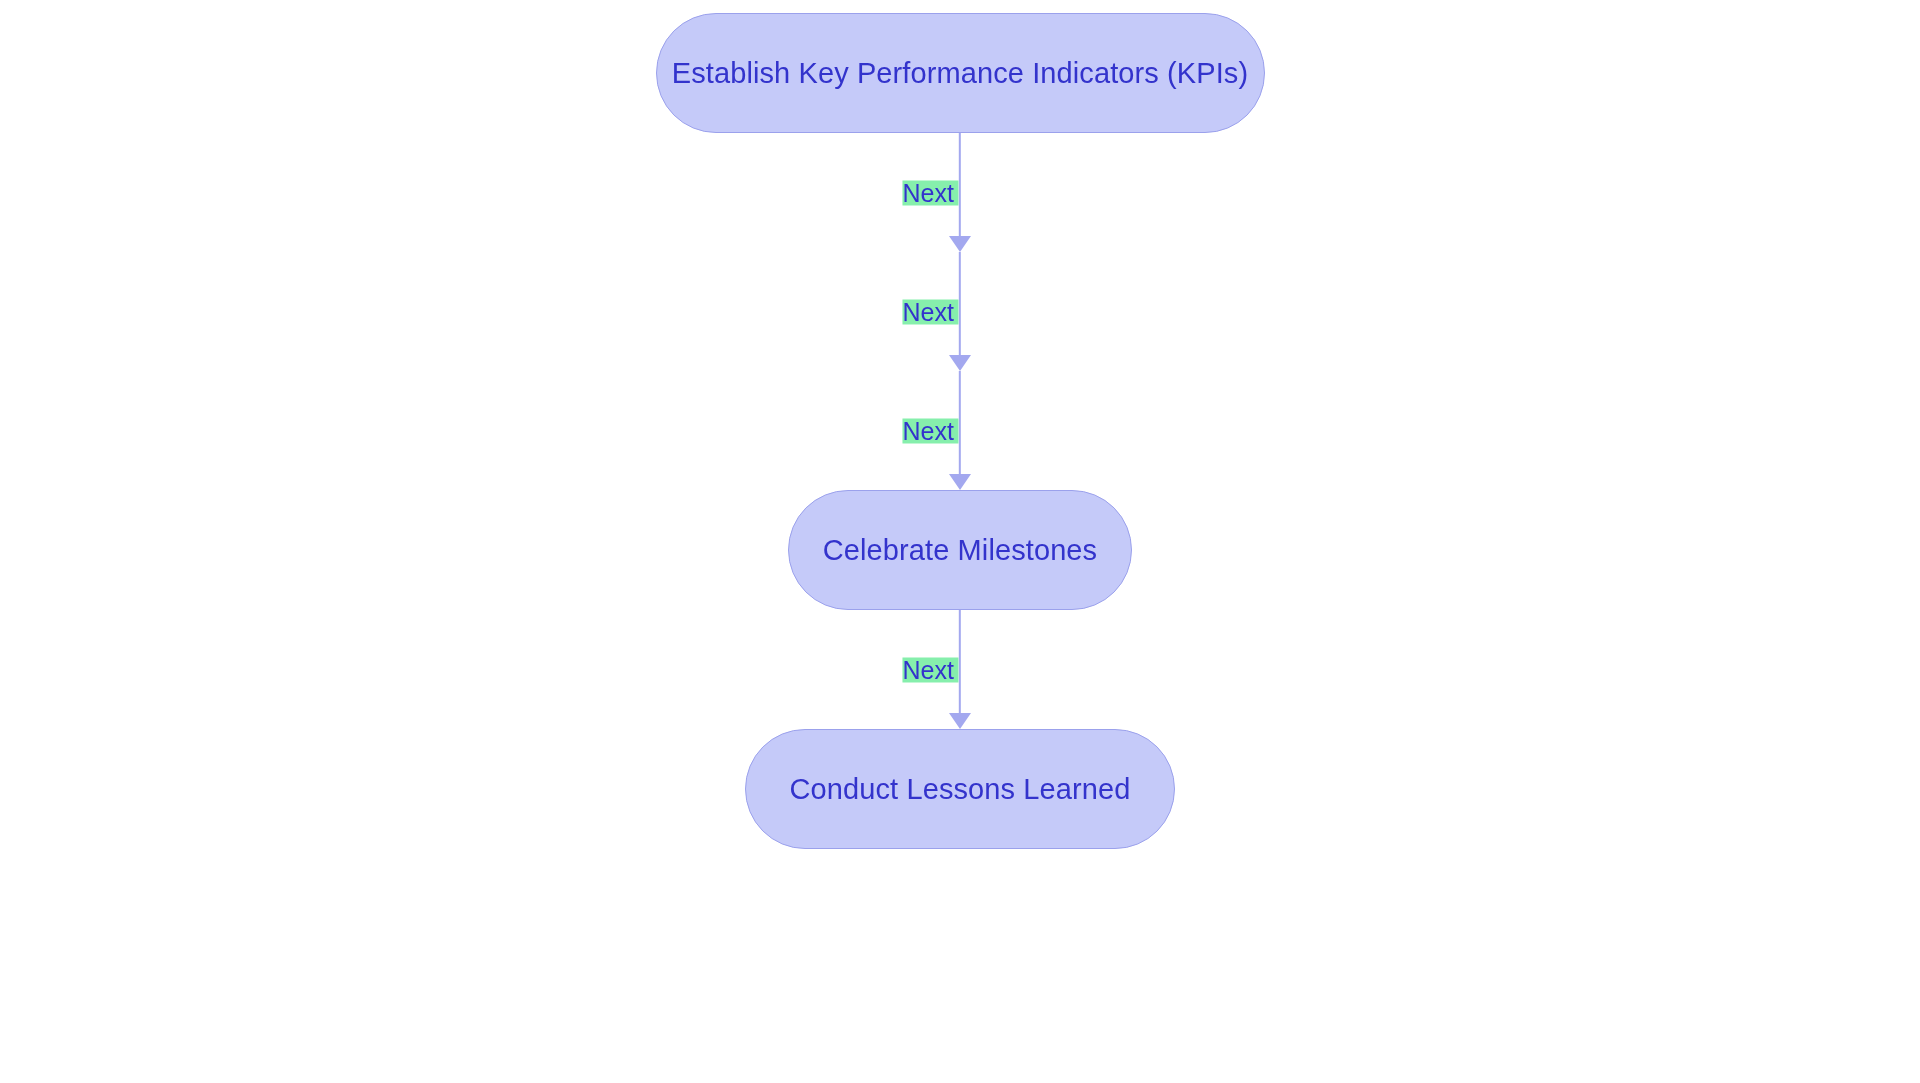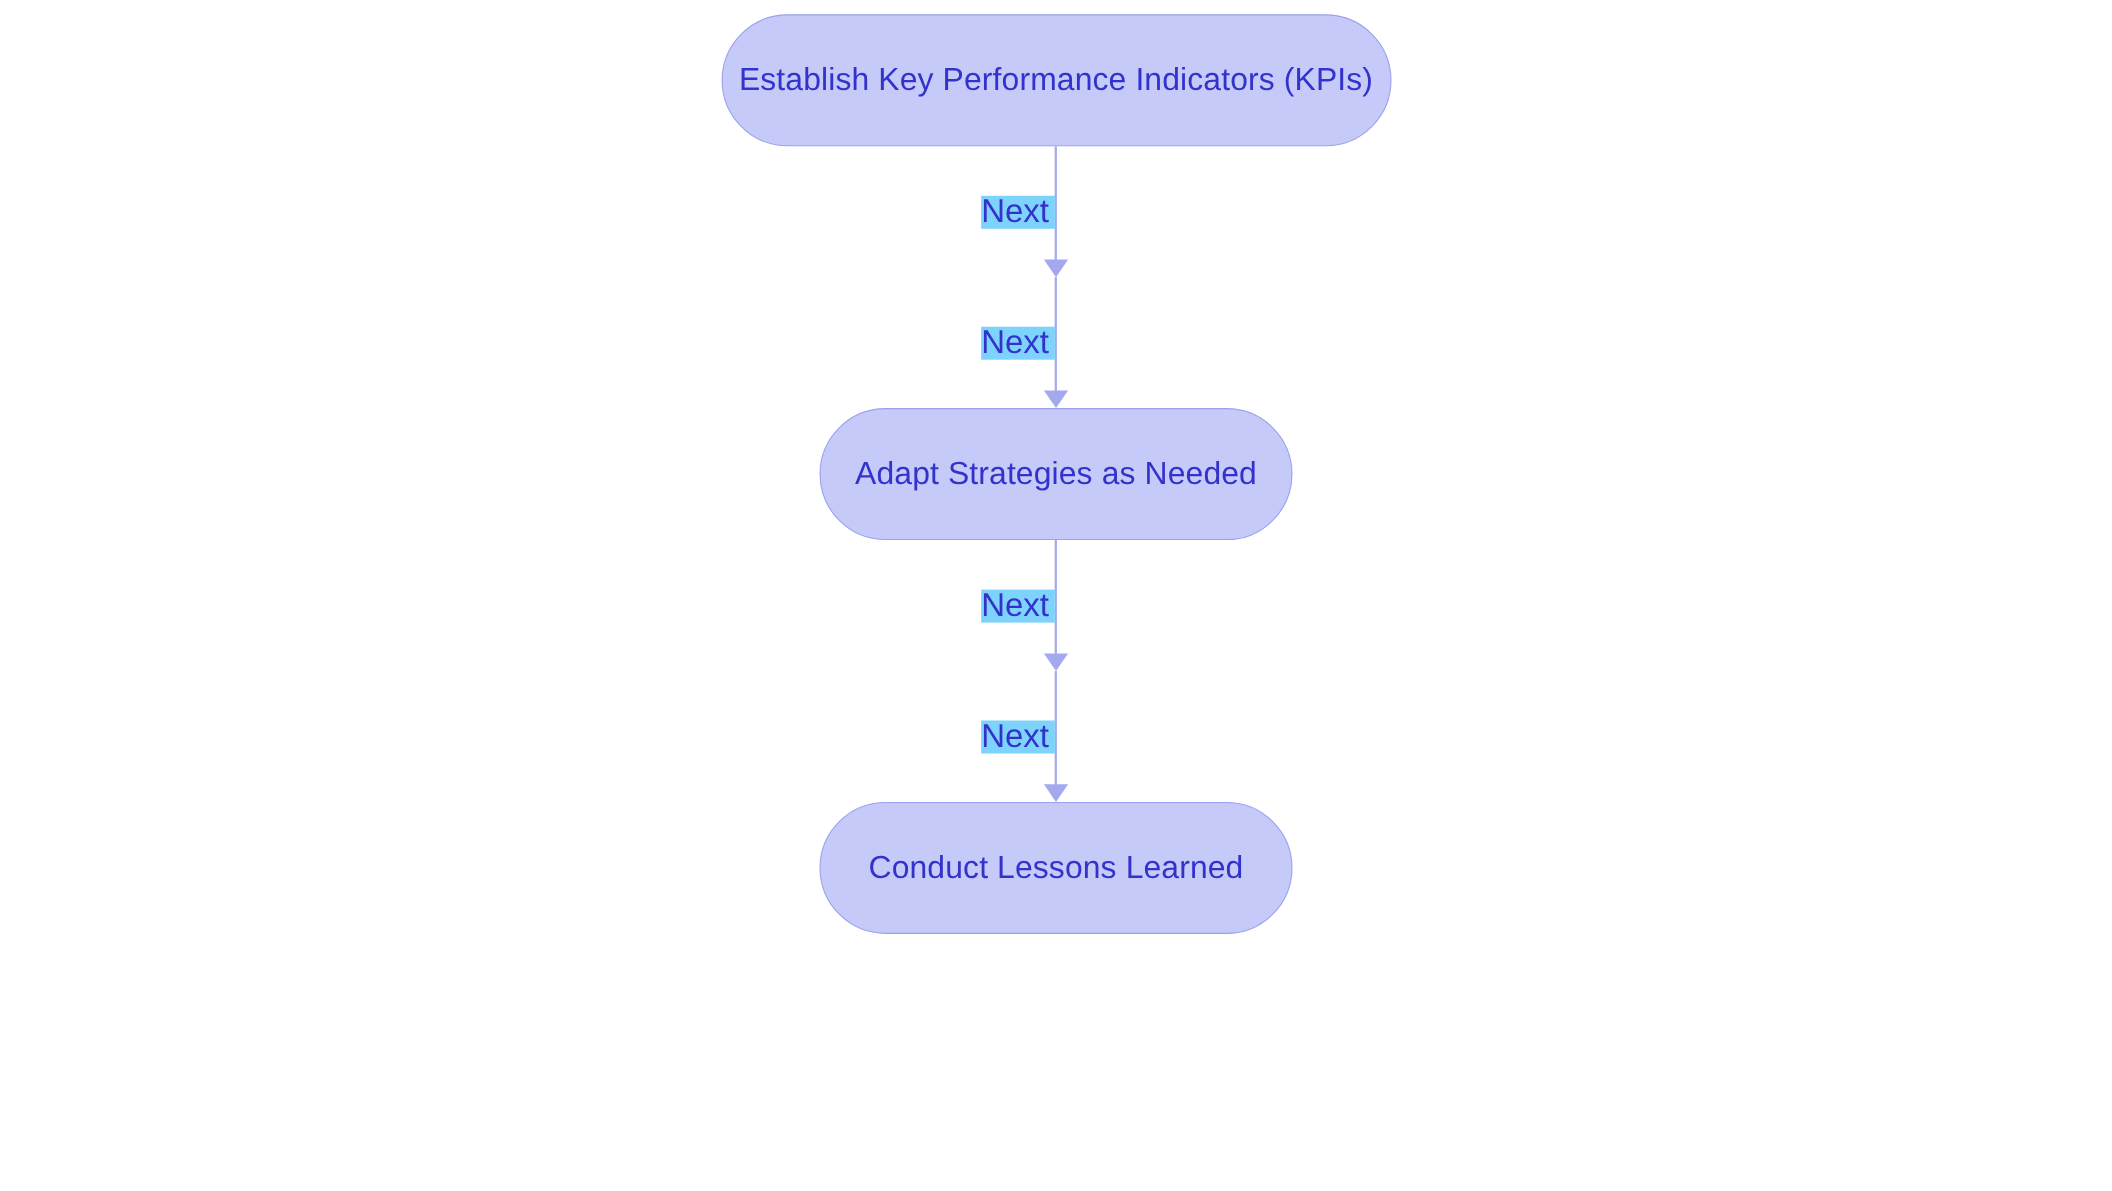--- a/index.html
+++ b/index.html
@@ -88,24 +88,24 @@
     border-top: 16px solid #a3a8ef;
   }
   .connector-label {
     position: absolute;
     left: 50%;
     top: 50%;
     transform: translate(-102%, -50%);
     padding-right: 5px;
     color: #3333cc;
     font-family: "Liberation Sans", sans-serif;
-    font-size: 30px;
+    font-size: 25px;
     line-height: 1;
     white-space: nowrap;
-    background: #7dd3fc;
+    background: #86efac;
   }
 
   .spacer-top { height: 13px; flex: none; }
 </style>
 </head>
 <body>
 
 <div id="flowchart">
   <div class="flow-column">
 
@@ -121,30 +121,30 @@
       <span class="connector-label">Next</span>
     </div>
 
 
     <div class="connector">
       <div class="connector-line"></div>
       <div class="connector-arrow"></div>
       <span class="connector-label">Next</span>
     </div>
 
-    <div class="node node-2">
-      <span class="node-label">Adapt Strategies as Needed</span>
-    </div>
 
     <div class="connector">
       <div class="connector-line"></div>
       <div class="connector-arrow"></div>
       <span class="connector-label">Next</span>
     </div>
 
+    <div class="node node-3">
+      <span class="node-label">Celebrate Milestones</span>
+    </div>
 
     <div class="connector">
       <div class="connector-line"></div>
       <div class="connector-arrow"></div>
       <span class="connector-label">Next</span>
     </div>
 
     <div class="node node-4">
       <span class="node-label">Conduct Lessons Learned</span>
     </div>

